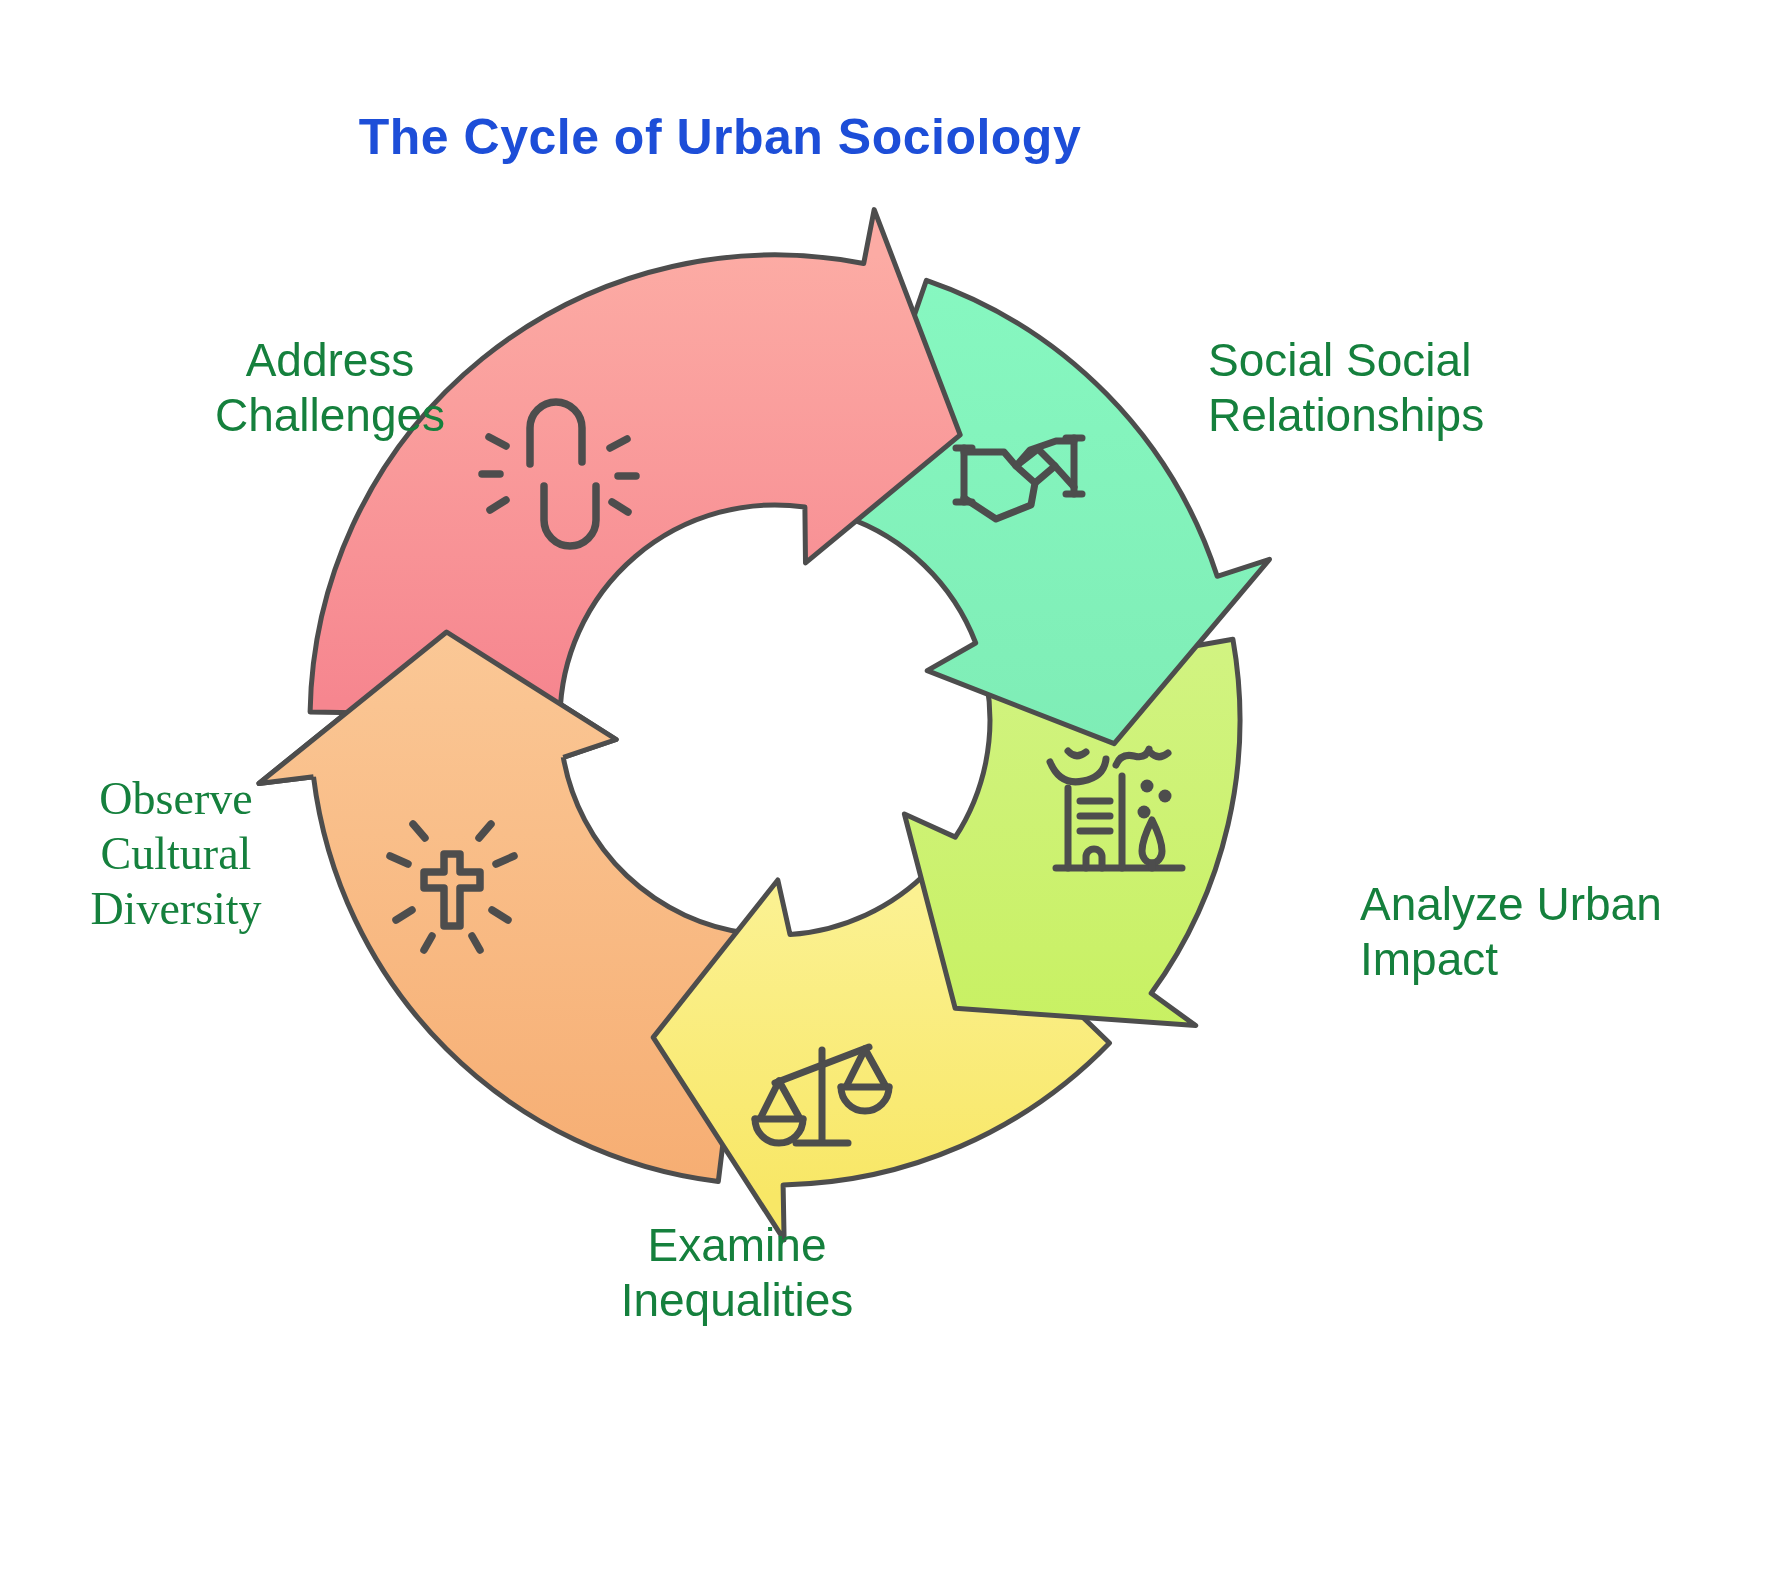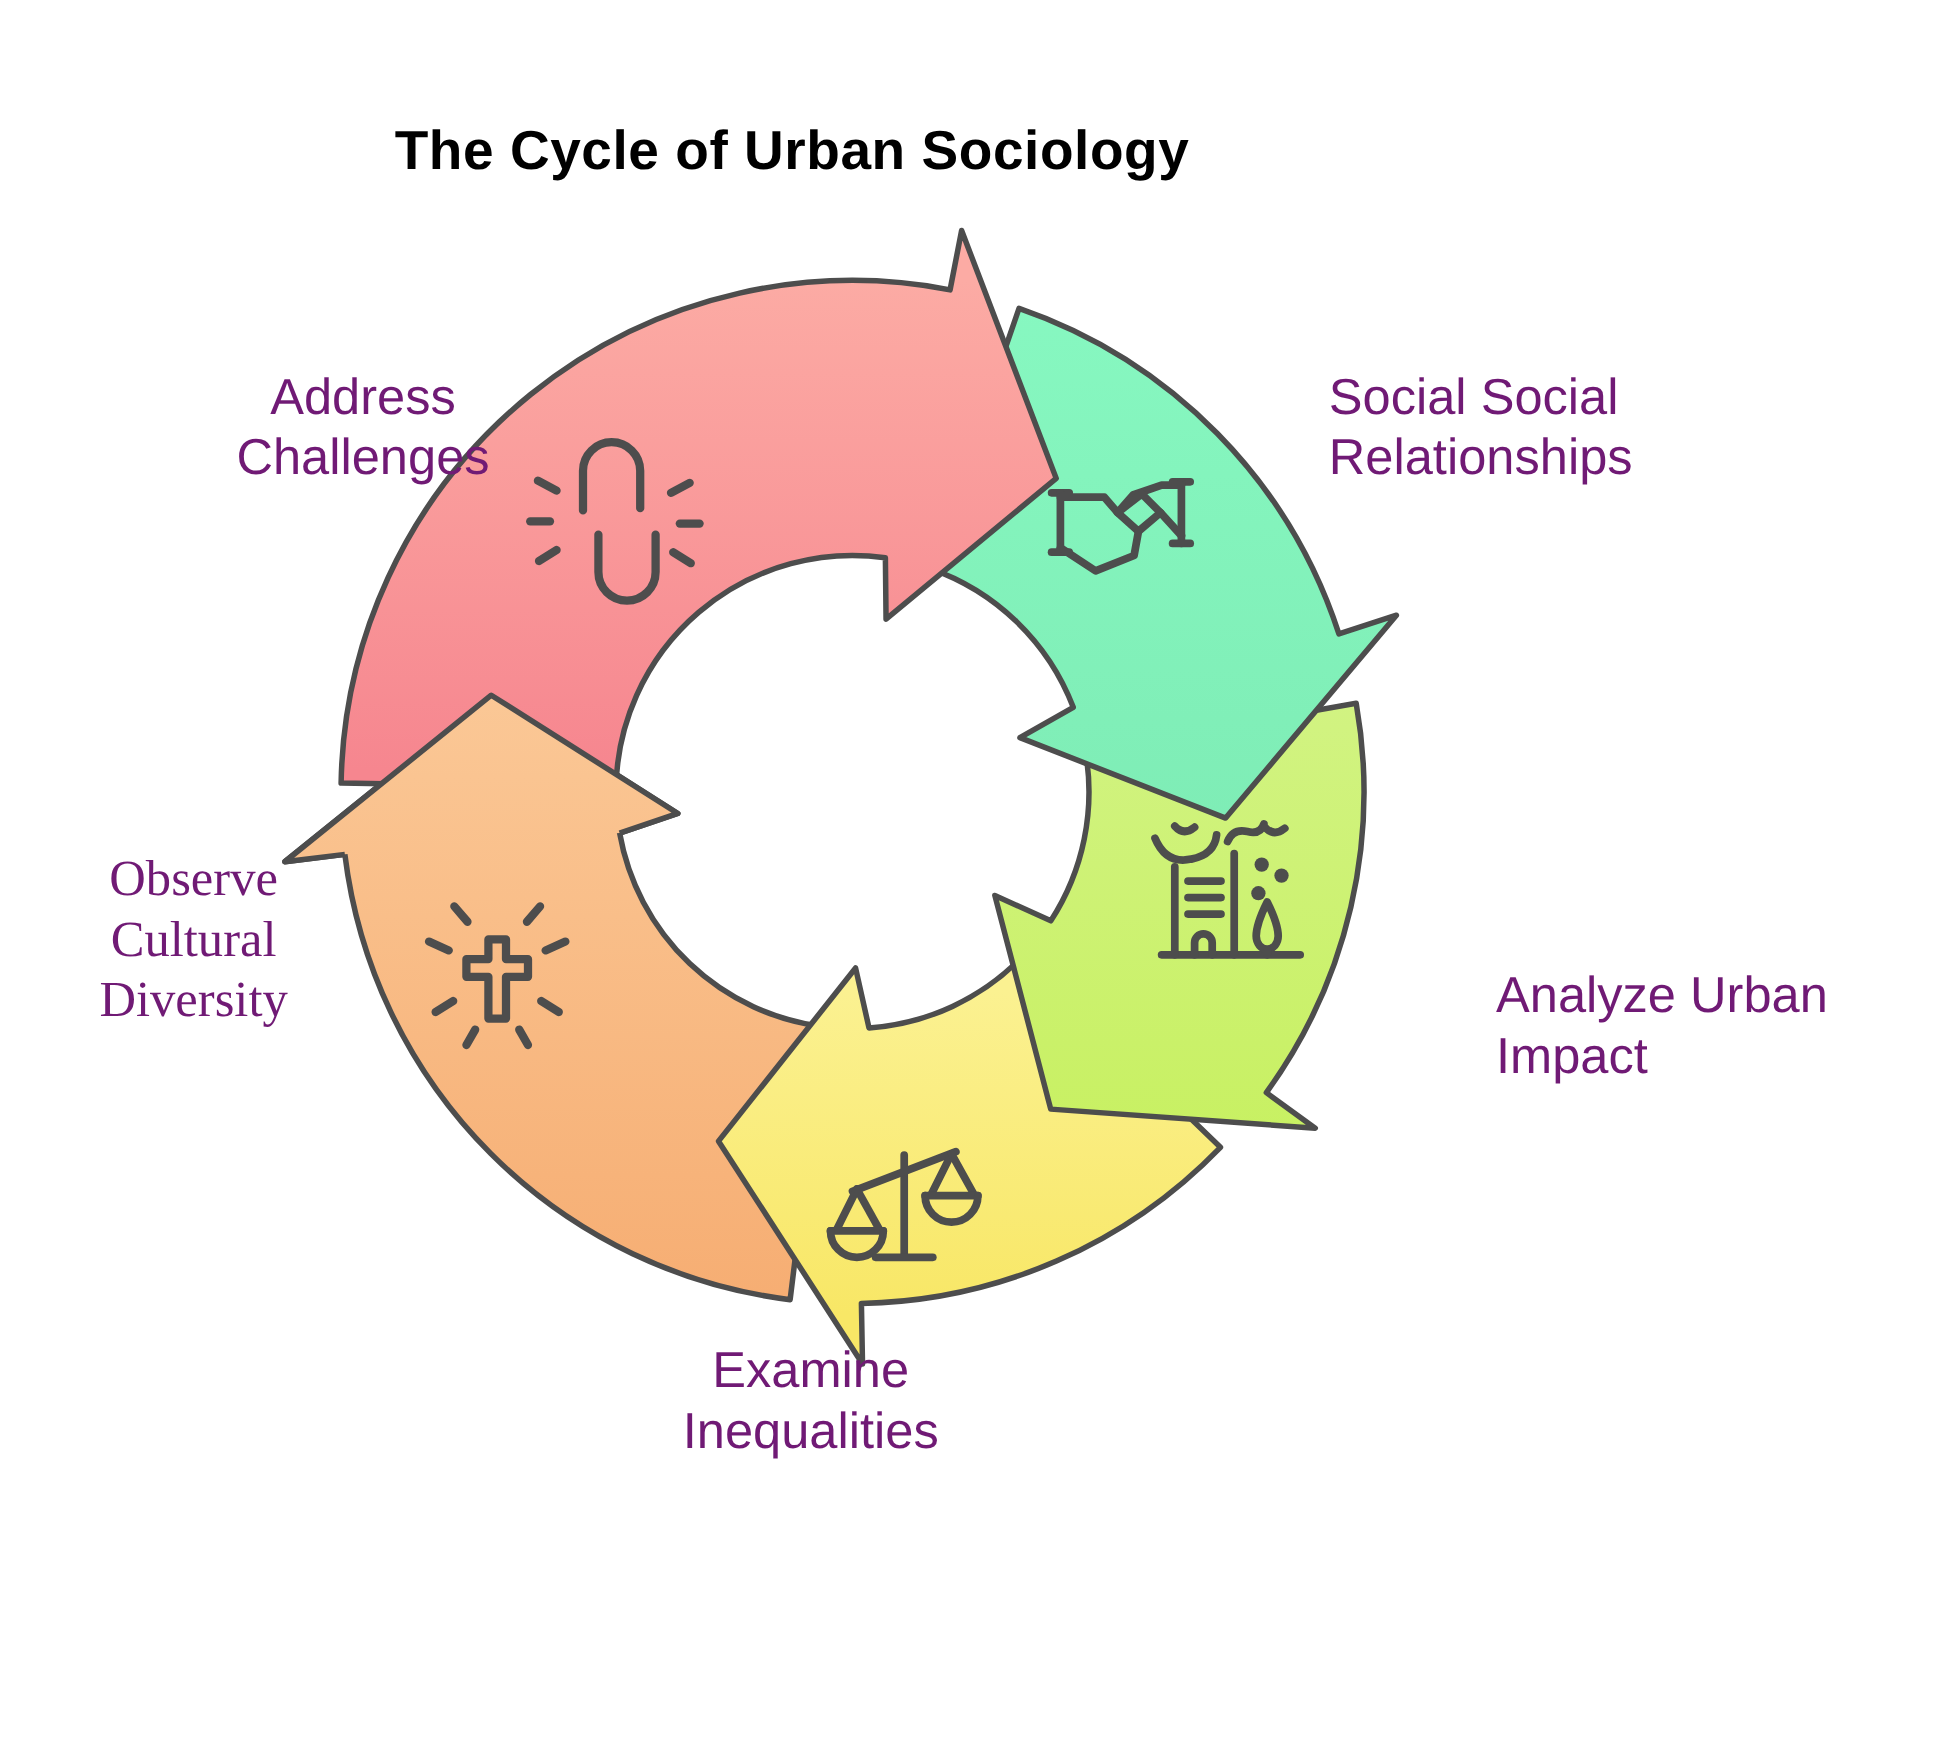--- a/index.html
+++ b/index.html
@@ -7,26 +7,26 @@
     position:relative;
     width:1775px;height:1595px;
     background:#ffffff;
     font-family:"Liberation Sans", sans-serif;
     overflow:hidden;
   }
   #diagram-svg{position:absolute;left:0;top:0;width:1775px;height:1595px;}
   .page-title{
     position:absolute;left:0;top:108px;width:1440px;
     text-align:center;
-    font-size:50px;font-weight:700;color:#000000;
+    font-size:50px;font-weight:700;color:#1d4ed8;
     letter-spacing:0.5px;
   }
   .step-label{
     position:absolute;
-    font-size:46px;font-weight:400;color:#701a75;
+    font-size:46px;font-weight:400;color:#15803d;
     line-height:55px;
   }
   .lbl-center{text-align:center;}
   .lbl-left{text-align:left;}
   #label-address{left:105px;top:333px;width:450px;}
   #label-study{left:1208px;top:333px;width:520px;}
   #label-analyze{left:1360px;top:877px;width:420px;}
   #label-observe{left:16px;top:771px;width:320px;font-family:Liberation Serif, serif;}
   #label-examine{left:487px;top:1218px;width:500px;}
 </style>

